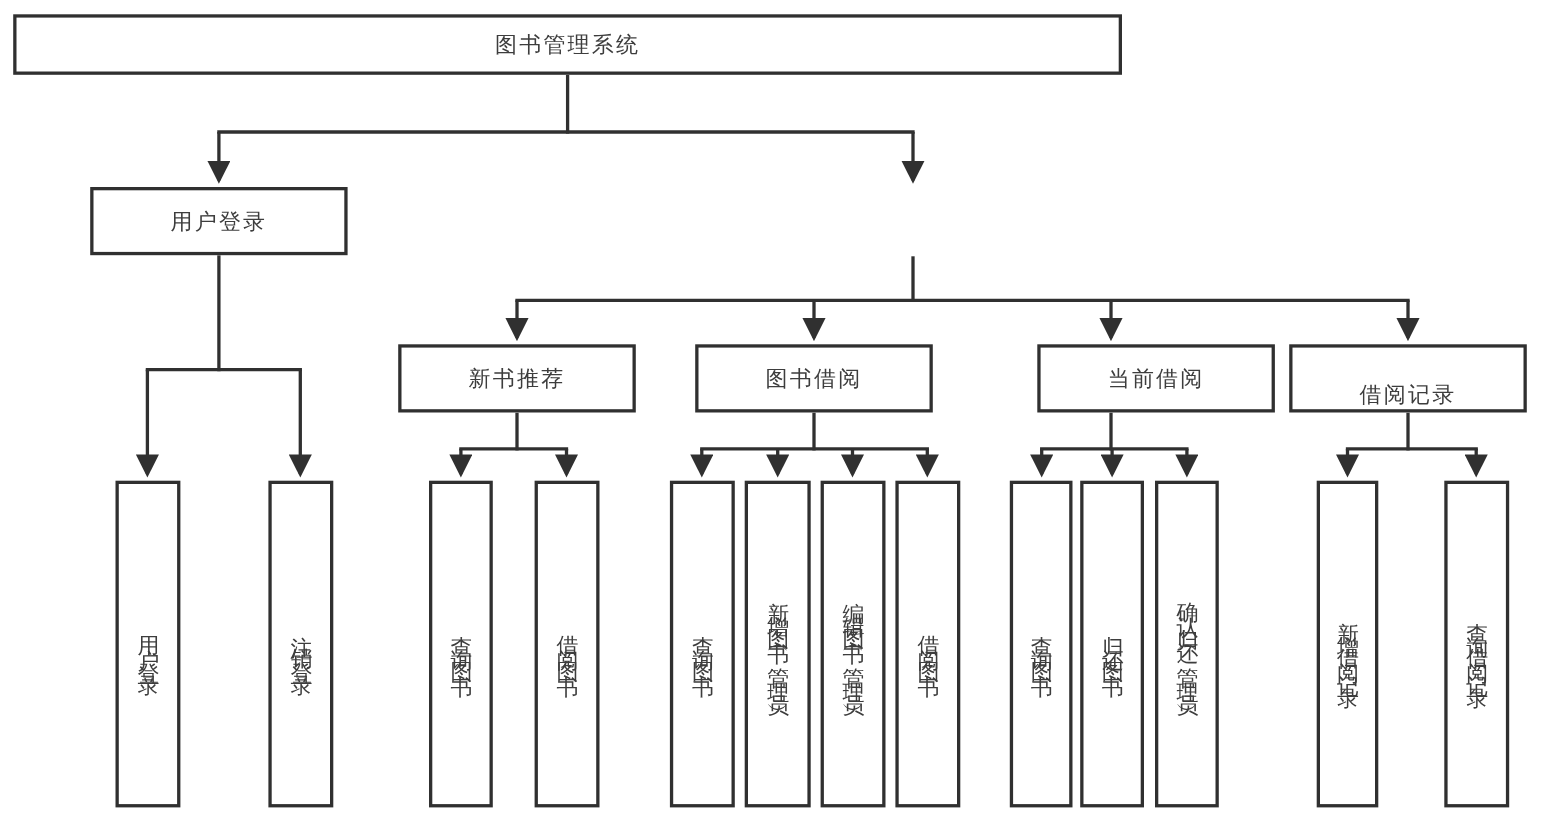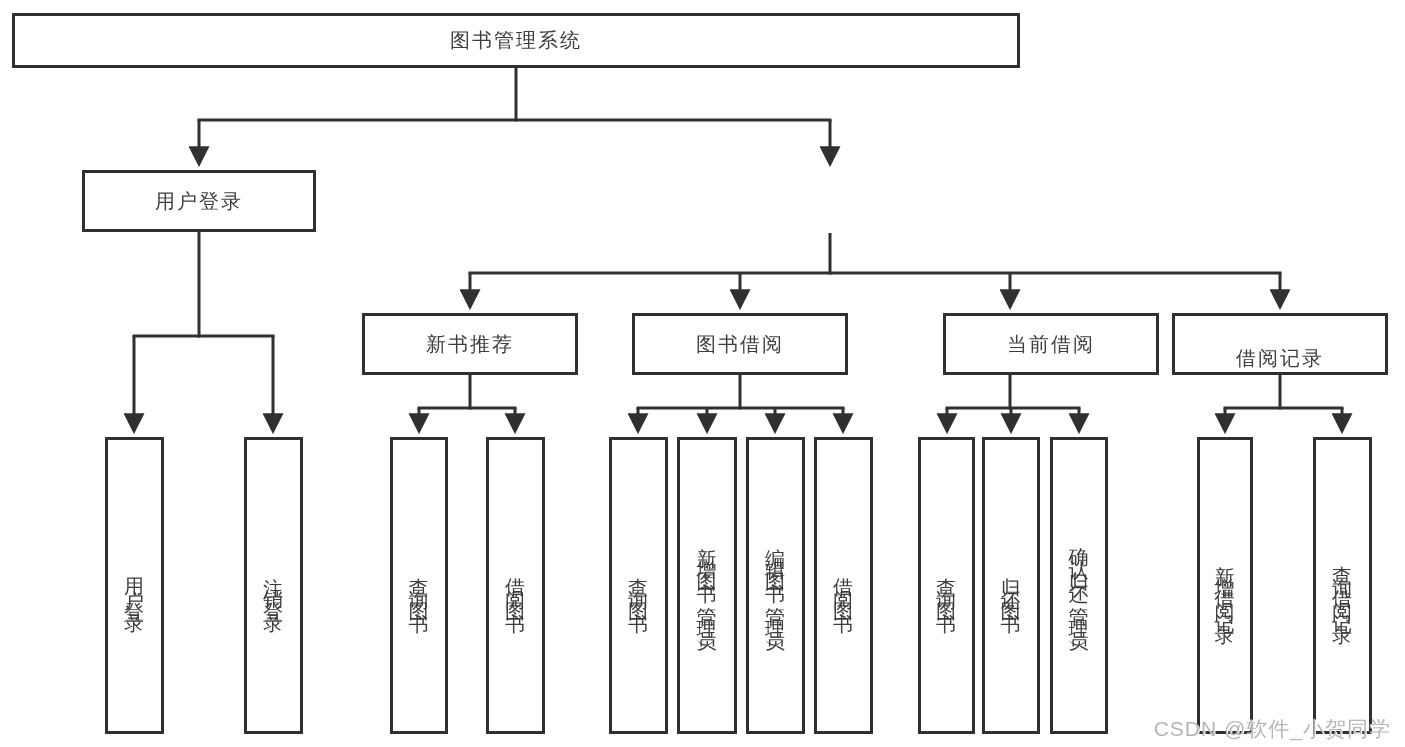--- a/index.html
+++ b/index.html
@@ -183,15 +183,14 @@
     <span class="vlabel">确认归还（管理员）</span>
   </div>
 
   <div class="box" style="left:1197px; top:437px; width:56px; height:297px;">
     <span class="vlabel">新增借阅记录</span>
   </div>
   <div class="box" style="left:1313px; top:437px; width:59px; height:297px;">
     <span class="vlabel">查询借阅记录</span>
   </div>
 
-  <div class="watermark">CSDN @软件_小贺同学</div>
 
 </div>
 
 </body></html>

